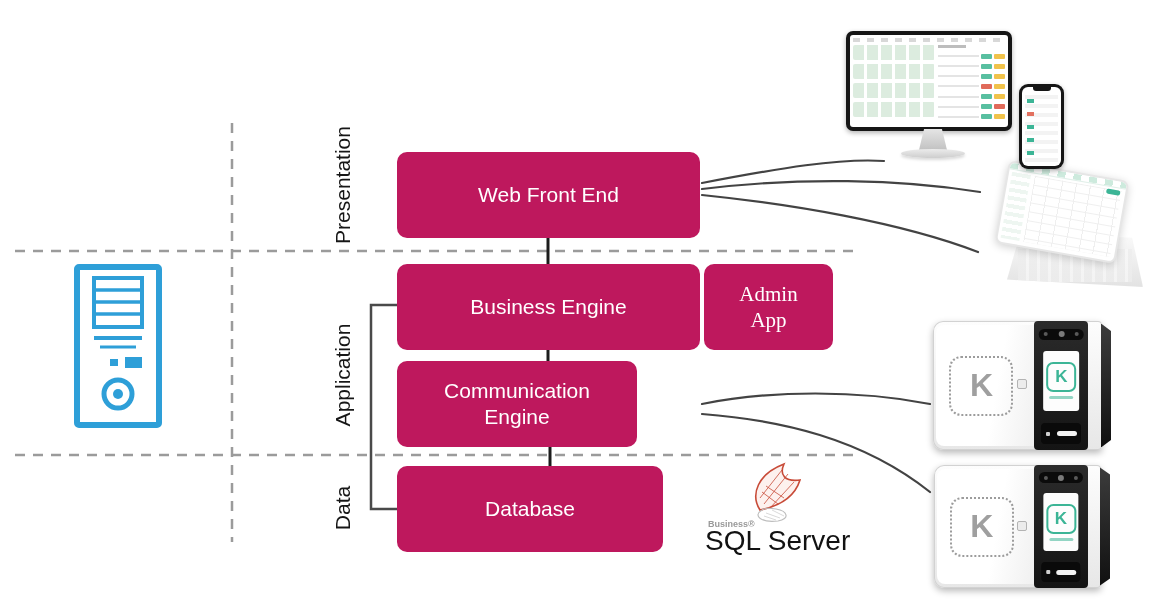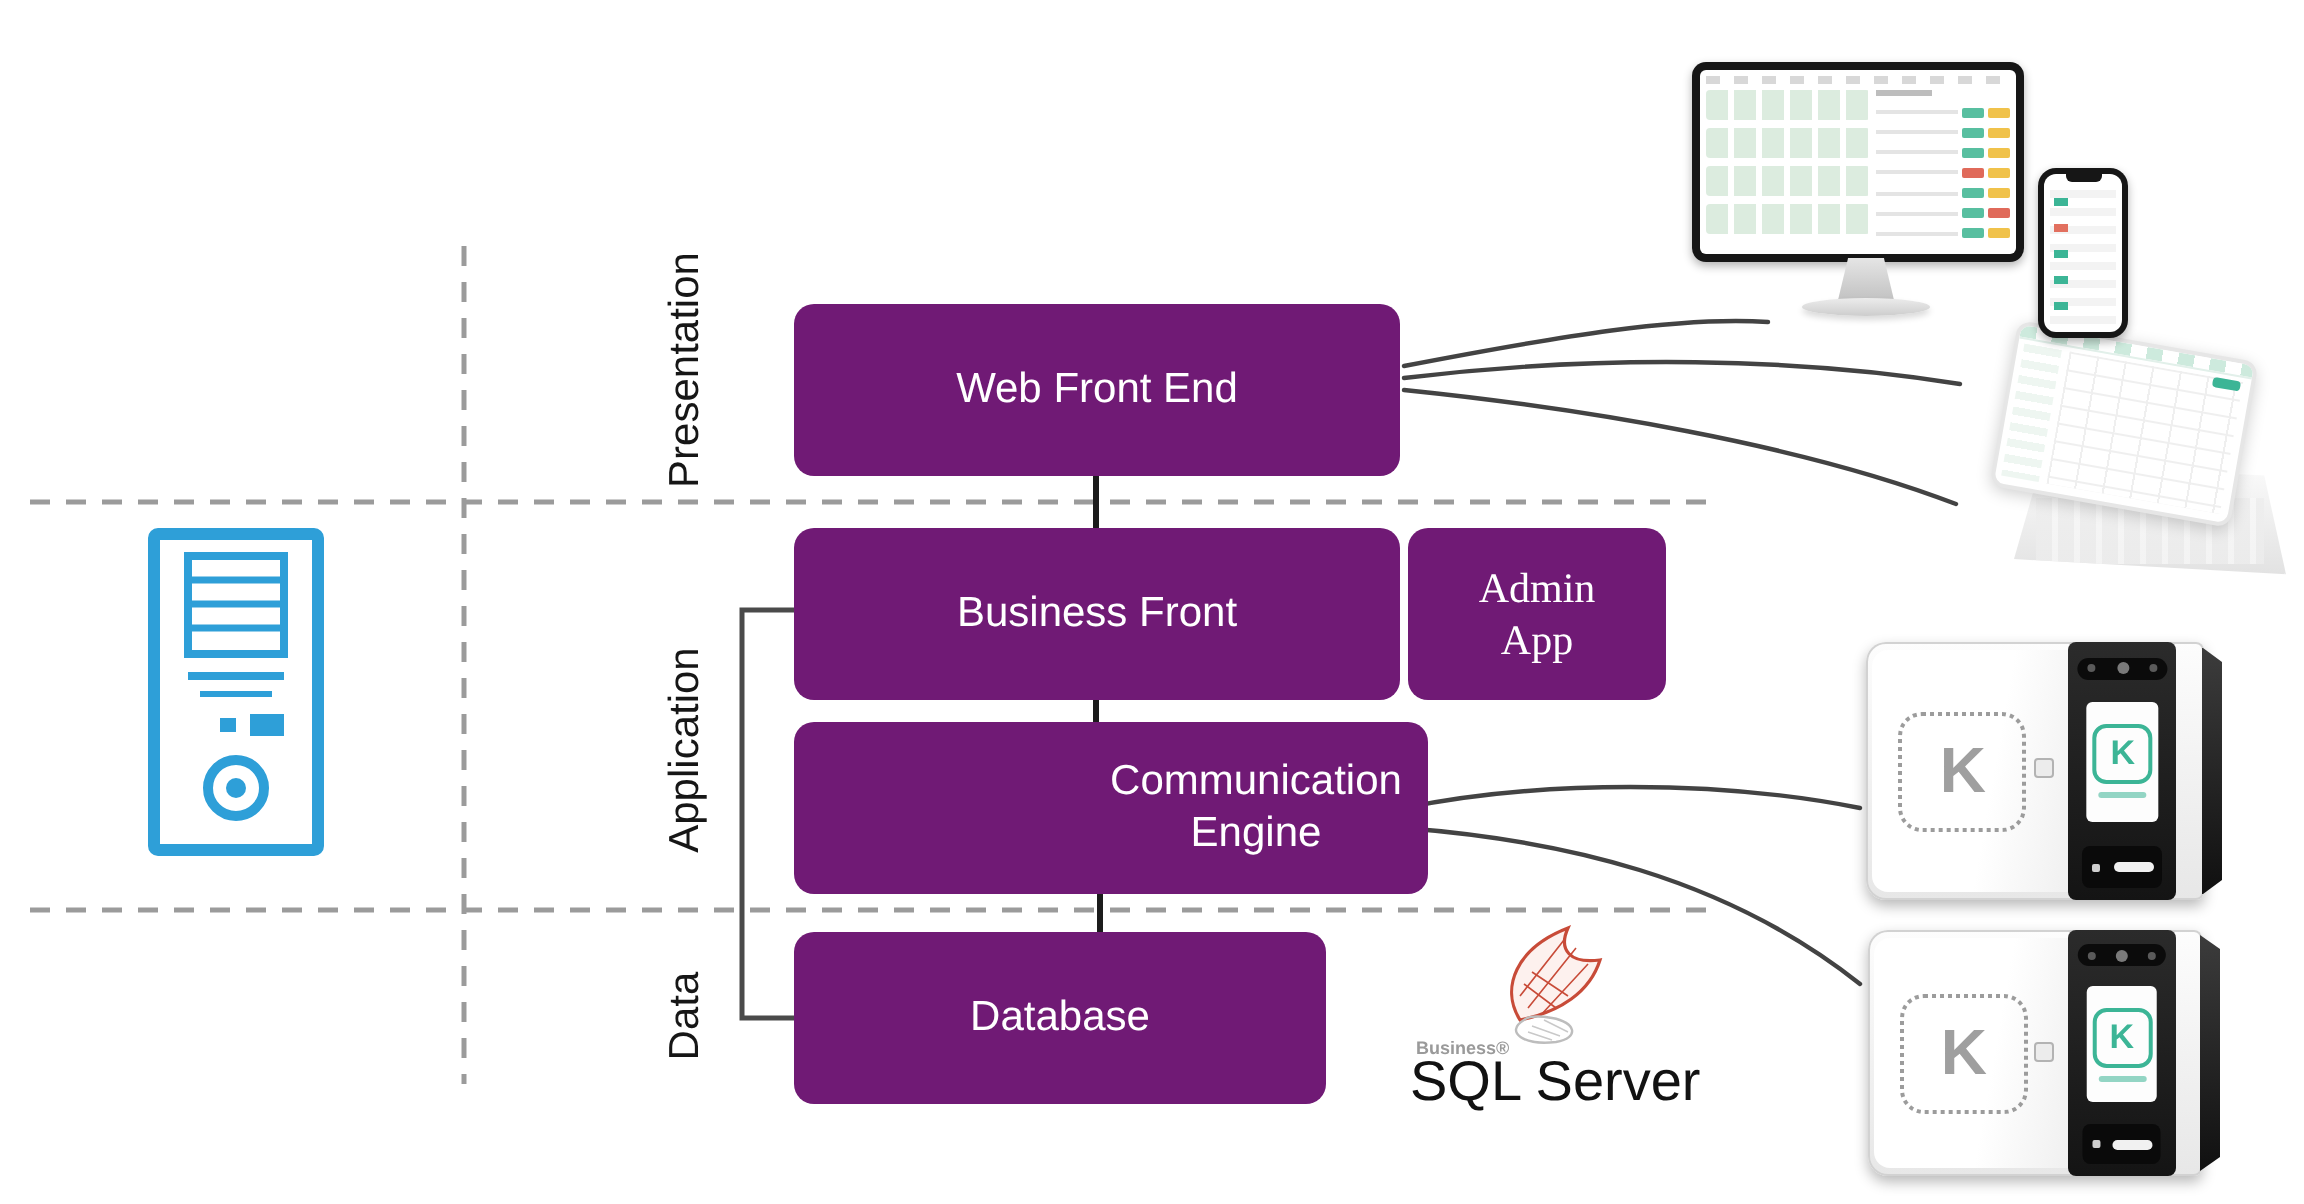--- a/index.html
+++ b/index.html
@@ -1,29 +1,29 @@
 <!DOCTYPE html>
 <html><head>
 <meta charset="utf-8">
 <style>
   html,body{margin:0;padding:0;background:#fff;}
   .stage{position:relative;width:1152px;height:602px;background:#fff;overflow:hidden;
          font-family:"Liberation Sans",sans-serif;}
   .lines{position:absolute;inset:0;pointer-events:none;z-index:1;}
 
   
-  .bbox{position:absolute;z-index:2;background:#701a75;border-radius:10px;color:#fff;
+  .bbox{position:absolute;z-index:2;background:#be185d;border-radius:10px;color:#fff;
         display:flex;align-items:center;justify-content:center;text-align:center;
         font-size:21px;line-height:1.25;}
   .bbox span{display:inline-block;}
   .box-wfe{left:397px;top:152px;width:303px;height:86px;}
   .box-be {left:397px;top:264px;width:303px;height:86px;}
   .box-aa {left:704px;top:264px;width:129px;height:86px;font-family:Liberation Serif, serif;}
   .box-aa span{max-width:64px;}
-  .box-ce {left:397px;top:361px;width:317px;height:86px;justify-content:flex-end;}
+  .box-ce {left:397px;top:361px;width:240px;height:86px;}
   .box-ce span{max-width:172px;}
   .box-db {left:397px;top:466px;width:266px;height:86px;}
 
   
   .vlabel{position:absolute;z-index:2;width:160px;height:26px;display:flex;align-items:center;
           justify-content:center;transform:rotate(-90deg);font-size:21px;color:#161616;}
   .vl-pres{left:263px;top:172px;}
   .vl-app {left:263px;top:362px;}
   .vl-data{left:263px;top:495px;}
 
@@ -143,21 +143,21 @@
   </svg>
 
   <div class="vlabel vl-pres">Presentation</div>
   <div class="vlabel vl-app">Application</div>
   <div class="vlabel vl-data">Data</div>
 
   <div class="bbox box-wfe">
     <span>Web Front End</span>
   </div>
   <div class="bbox box-be">
-    <span>Business Front</span>
+    <span>Business Engine</span>
   </div>
   <div class="bbox box-aa">
     <span>Admin App</span>
   </div>
   <div class="bbox box-ce">
     <span>Communication Engine</span>
   </div>
   <div class="bbox box-db">
     <span>Database</span>
   </div>

